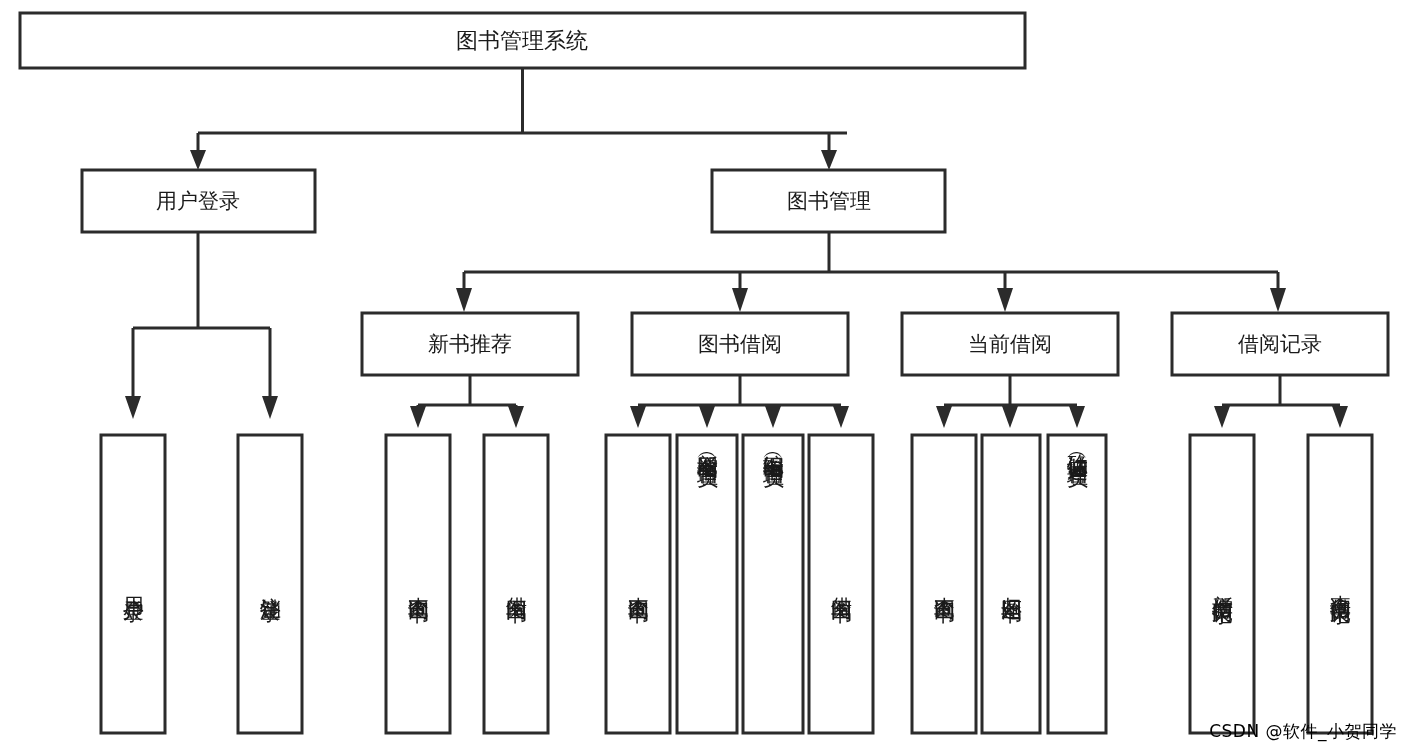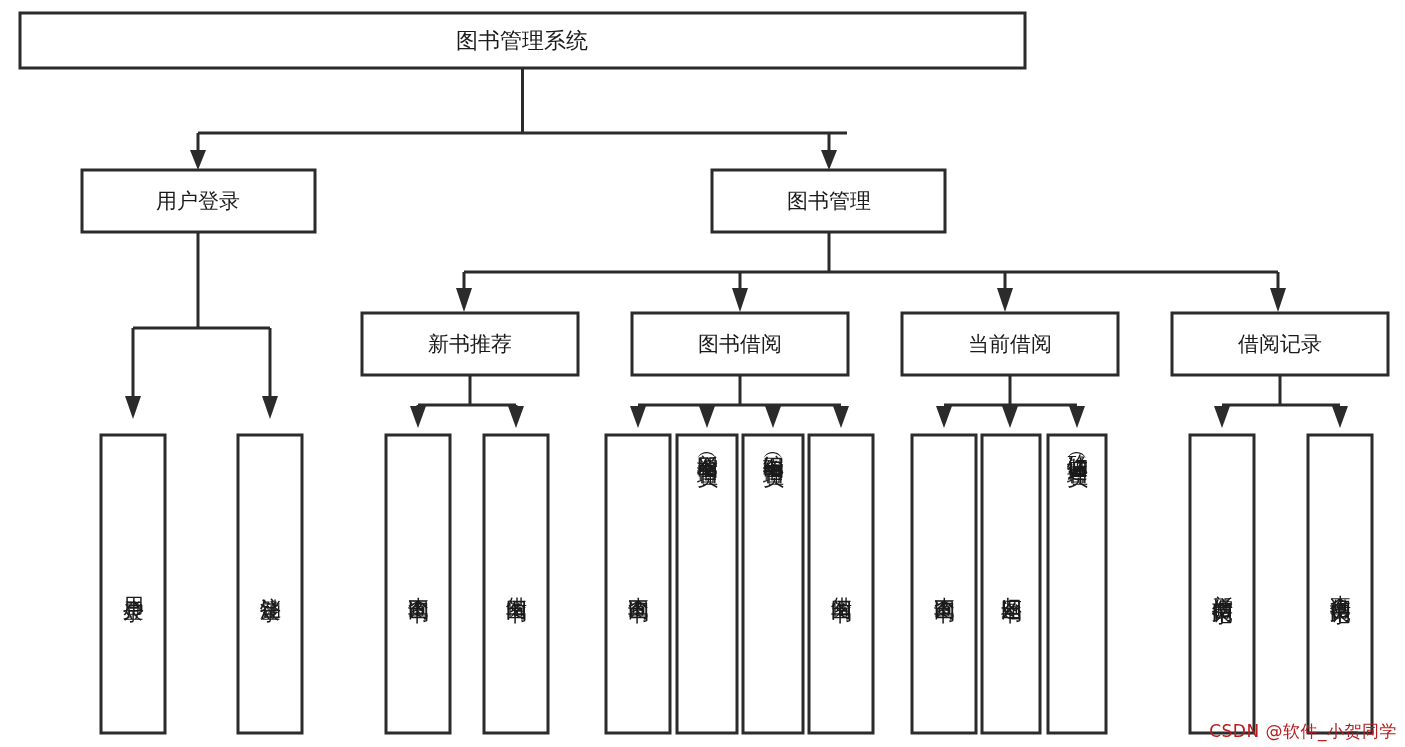--- a/index.html
+++ b/index.html
@@ -55,21 +55,21 @@
     color:#1a1a1a;
     letter-spacing:2px;
     white-space:nowrap;
   }
   .watermark{
     position:absolute;
     right:8px;
     bottom:4px;
     font-family:"DejaVu Sans","Liberation Sans",sans-serif;
     font-size:17px;
-    color:#b91c1c;
+    color:#000000;
     letter-spacing:0.5px;
     white-space:nowrap;
   }
 </style>
 </head>
 <body>
 
 <div id="diagram-root">
 
   <svg id="diagram-svg" viewBox="0 0 1405 747" xmlns="http://www.w3.org/2000/svg">

